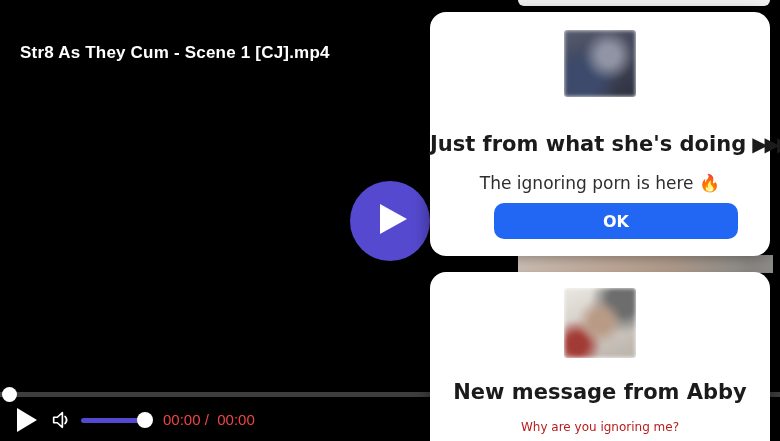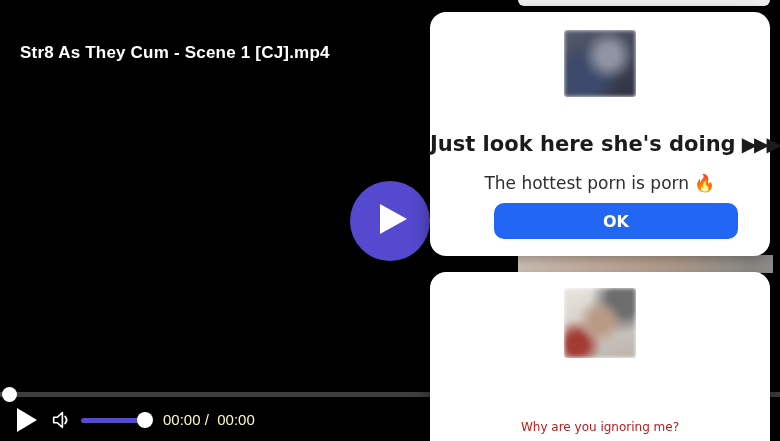--- a/index.html
+++ b/index.html
@@ -27,21 +27,21 @@
   }
   .progress-knob{
     position:absolute;left:2px;top:-5px;width:15px;height:15px;border-radius:50%;background:#fff;
   }
   .controls{position:absolute;left:0;top:399px;width:780px;height:42px;z-index:3;}
   .ctrl-play{position:absolute;left:17px;top:408px;width:20px;height:24px;cursor:pointer;}
   .ctrl-volume{position:absolute;left:50px;top:409px;width:22px;height:22px;cursor:pointer;}
   .vol-track{position:absolute;left:81px;top:418px;width:64px;height:5px;border-radius:3px;z-index:3;cursor:pointer;}
   .vol-knob{position:absolute;left:137px;top:412px;width:16px;height:16px;border-radius:50%;background:#fff;z-index:4;cursor:pointer;}
   .time-display{
-    position:absolute;left:163px;top:411px;color:#fef9c3;font-size:15px;z-index:3;
+    position:absolute;left:163px;top:411px;color:#ef4444;font-size:15px;z-index:3;
     font-family:"Liberation Sans",sans-serif;white-space:pre;
   }
 
   
   .card-strip{
     position:absolute;left:518px;top:0;width:252px;height:6px;background:#efefef;
     border-radius:0 0 9px 9px;z-index:5;
   }
   .ad-sliver{
     position:absolute;left:518px;top:255px;width:255px;height:18px;z-index:4;
@@ -135,25 +135,26 @@
 
   <div class="time-display"><span>00:00</span><span> </span><span>/</span><span>  </span><span>00:00</span></div>
 
   <div class="card-strip"></div>
   <div class="ad-sliver"></div>
 
   <div class="card card1">
     <div class="thumb thumb1">
       <div class="thumb-inner"></div>
     </div>
-    <h2 class="popup-title"><span>Just look here she's doing</span><span class="arrows">▶▶▶</span></h2>
-    <p class="popup-sub"><span>The hottest porn is porn</span><span> </span><span class="fire">🔥</span></p>
+    <h2 class="popup-title"><span>Just from what she's doing</span><span class="arrows">▶▶▶</span></h2>
+    <p class="popup-sub"><span>The ignoring porn is here</span><span> </span><span class="fire">🔥</span></p>
     <button class="ok-button" style="background: rgb(33, 103, 243);">OK</button>
   </div>
 
   <div class="card card2">
     <div class="thumb thumb2">
       <div class="thumb-inner"></div>
     </div>
+    <h2 class="popup-title">New message from Abby</h2>
     <p class="popup-sub">Why are you ignoring me?</p>
   </div>
 
 </div>
 
 </body></html>

